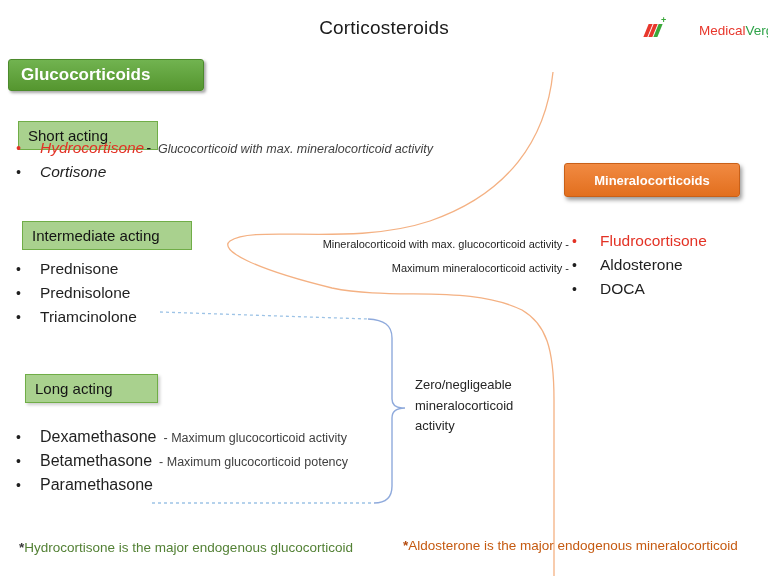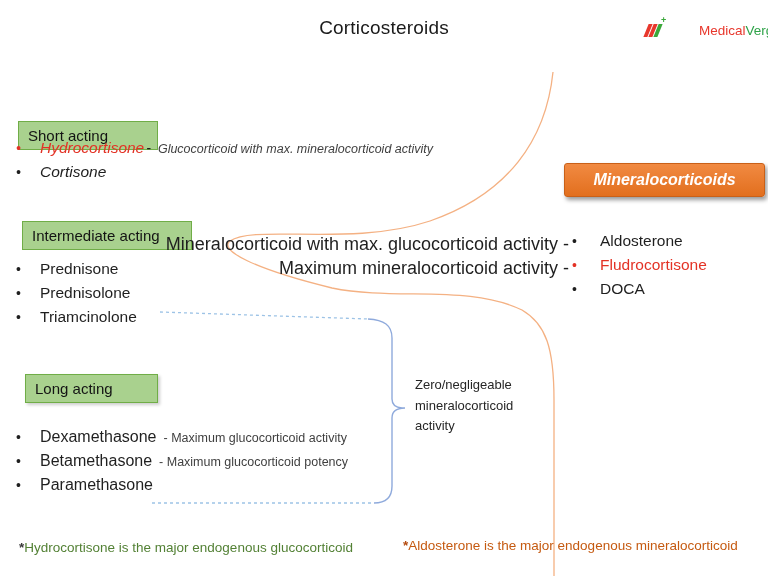--- a/index.html
+++ b/index.html
@@ -33,25 +33,24 @@
     position:absolute;display:flex;align-items:center;color:#ffffff;font-weight:bold;
     border-radius:3px;
   }
   .hdr.gc{
     left:8px;top:59px;width:196px;height:32px;font-size:17px;padding-left:12px;
     background:linear-gradient(var(--green-box-top),var(--green-box-bot));
     border:1px solid var(--green-box-border);
     box-shadow:2px 2px 3px rgba(0,0,0,.35);
   }
   .hdr.mc{
-    left:564px;top:163px;width:201px;height:34px;font-size:16px;justify-content:center;
+    left:564px;top:163px;width:176px;height:34px;font-size:13px;justify-content:center;
     background:linear-gradient(#f18a42,#e26f1e);
     border:1px solid #c96018;
     box-shadow:2px 3px 4px rgba(0,0,0,.4);
-    font-style:italic;
   }
   
   .sub{
     position:absolute;display:flex;align-items:center;padding-left:9px;
     background:var(--light-green-bg);border:1.5px solid var(--light-green-border);
     font-size:15px;color:#141414;
   }
   .sub.short{left:18px;top:101px;width:140px;height:29px;margin-top:20px;}
   .sub.inter{left:22px;top:221px;width:170px;height:29px;}
   .sub.long{left:25px;top:374px;width:133px;height:29px;box-shadow:2px 2px 3px rgba(0,0,0,.2);}
@@ -62,21 +61,21 @@
   .blt::before{content:"\2022";}
   .blt.red{color:var(--red-text);}
   .nm{font-size:15.5px;color:var(--ink);white-space:nowrap;}
   .nm.big{font-size:16px;}
   .nm.red{color:var(--red-text);}
   .dash{font-size:14px;color:#202020;margin-left:2px;}
   .note{font-size:12.5px;color:var(--note-gray);margin-left:7px;white-space:nowrap;}
   
   .ann{position:absolute;right:199px;top:232px;text-align:right;}
   .ann .aline{height:24px;display:flex;align-items:center;justify-content:flex-end;
-    font-size:18px;color:var(--ink);white-space:nowrap;}
+    font-size:11px;color:var(--ink);white-space:nowrap;}
   
   .bnote{position:absolute;left:415px;top:375px;width:114px;font-size:13px;line-height:20.5px;color:#262626;}
   
   .fnote{position:absolute;font-size:13.5px;white-space:nowrap;}
   .fnote.left{left:19px;top:540px;color:var(--footnote-green);}
   .fnote.right{left:403px;top:538px;color:var(--footnote-orange);}
   .fnote .ast{font-weight:bold;}
   .fnote.left .ast{color:#3a3a3a;}
   .fnote.right .ast{color:#b44b0f;}
   svg.overlay{position:absolute;left:0;top:0;pointer-events:none;}
@@ -99,20 +98,21 @@
     <span class="lv">Verge</span>
   </div>
 
   <svg class="overlay" width="768" height="576" viewBox="0 0 768 576">
     <path d="M 553 72 C 546 140 508 194 430 221 C 352 247 254 224 230 241 C 218 250 254 269 332 288 C 396 301 468 284 522 310 C 546 324 554 348 554 400 L 554 576" fill="none" stroke="#f4b183" stroke-width="1.3"></path>
     <path d="M 160 312 L 368 319" fill="none" stroke="#9dc3e6" stroke-width="1.3" stroke-dasharray="3 3"></path>
     <path d="M 152 503 L 374 503" fill="none" stroke="#9dc3e6" stroke-width="1.3" stroke-dasharray="3 3"></path>
     <path d="M 368 319 C 384 320 392 325 392 338 L 392 399 C 392 405 395 407.5 402 408 L 405 408 C 396 408.5 392 411 392 418 L 392 486 C 392 499 384 503 374 503" fill="none" stroke="#8faadc" stroke-width="1.4"></path>
   </svg>
 
+  <div class="hdr gc">Glucocorticoids</div>
 
   <div class="sub short">Short acting</div>
   <div class="list" style="left:16px;top:139px;font-style:italic;">
     <div class="row">
       <span class="blt red"></span>
       <span class="nm red">Hydrocortisone</span>
       <span class="dash">-</span>
       <span class="note">Glucocorticoid with max. mineralocorticoid activity</span>
     </div>
     <div class="row">
@@ -157,26 +157,26 @@
 
   <div class="hdr mc">Mineralocorticoids</div>
 
   <div class="ann">
     <div class="aline">Mineralocorticoid with max. glucocorticoid activity -</div>
     <div class="aline">Maximum mineralocorticoid activity -</div>
   </div>
 
   <div class="list" style="left:572px;top:232px;">
     <div class="row">
+      <span class="blt red" style="width:28px;"></span>
+      <span class="nm red">Fludrocortisone</span>
+    </div>
+    <div class="row">
       <span class="blt" style="width:28px;"></span>
       <span class="nm">Aldosterone</span>
-    </div>
-    <div class="row">
-      <span class="blt red" style="width:28px;"></span>
-      <span class="nm red">Fludrocortisone</span>
     </div>
     <div class="row">
       <span class="blt" style="width:28px;"></span>
       <span class="nm">DOCA</span>
     </div>
   </div>
 
   <div class="bnote">Zero/negligeable mineralocorticoid activity</div>
 
   <div class="fnote left">

